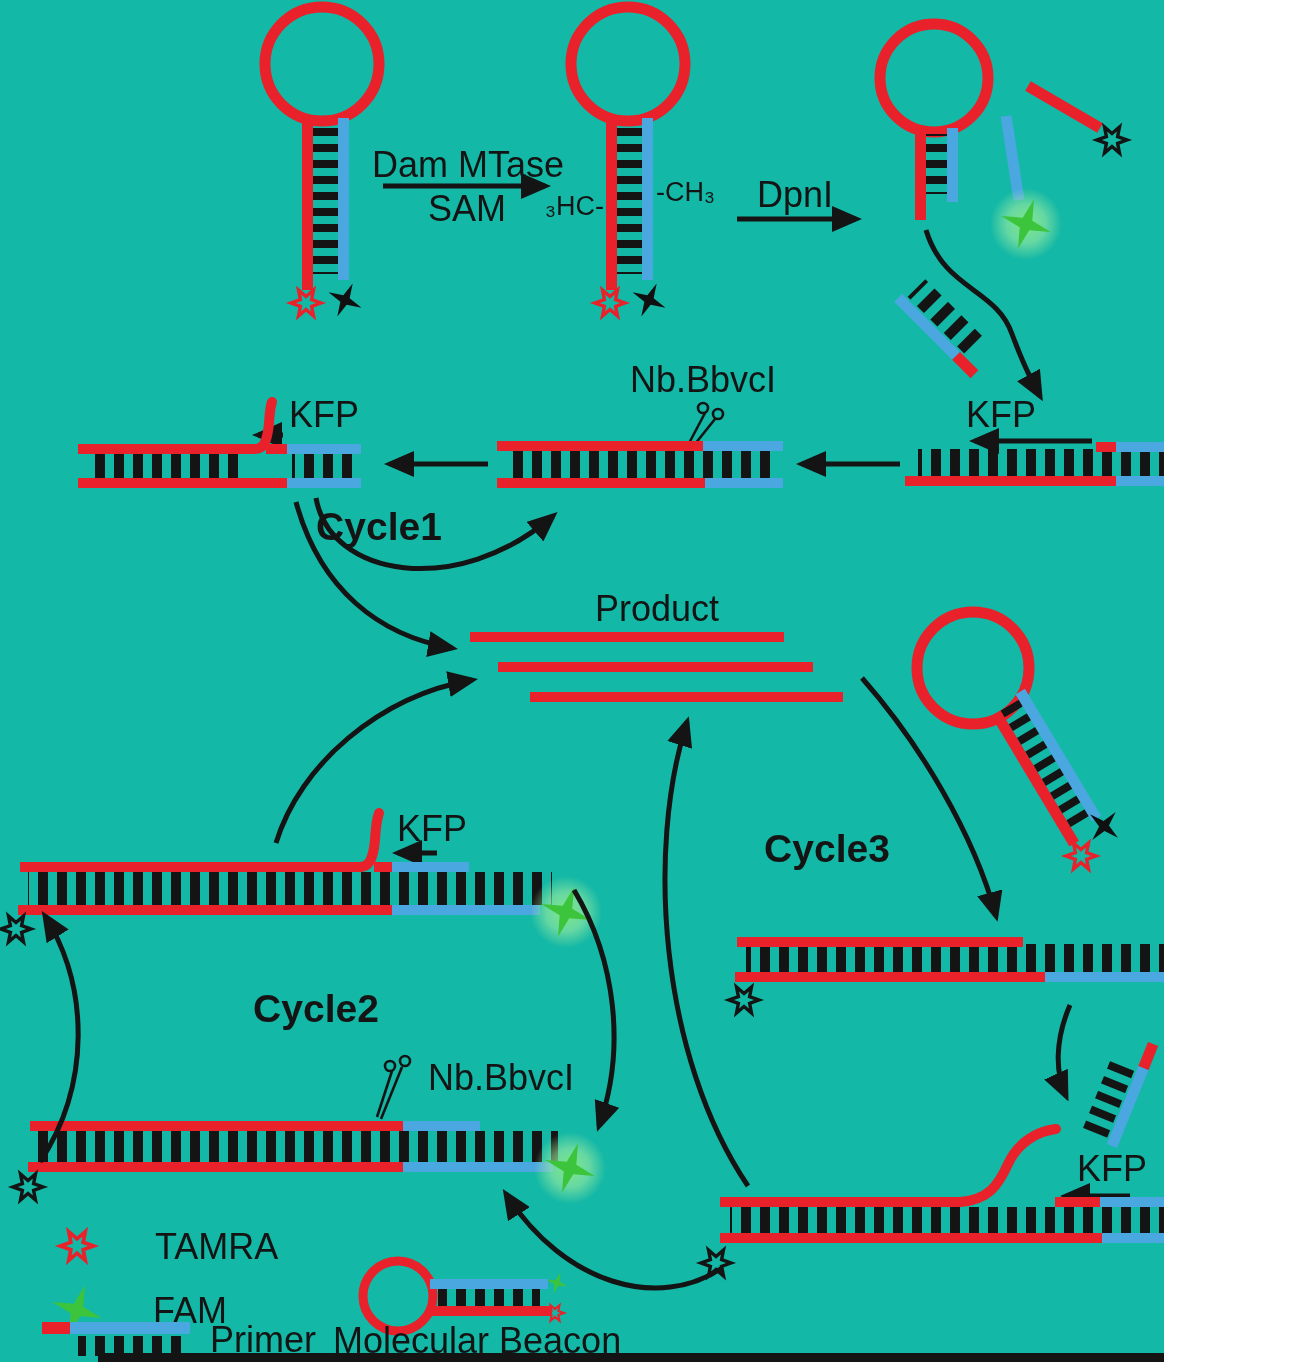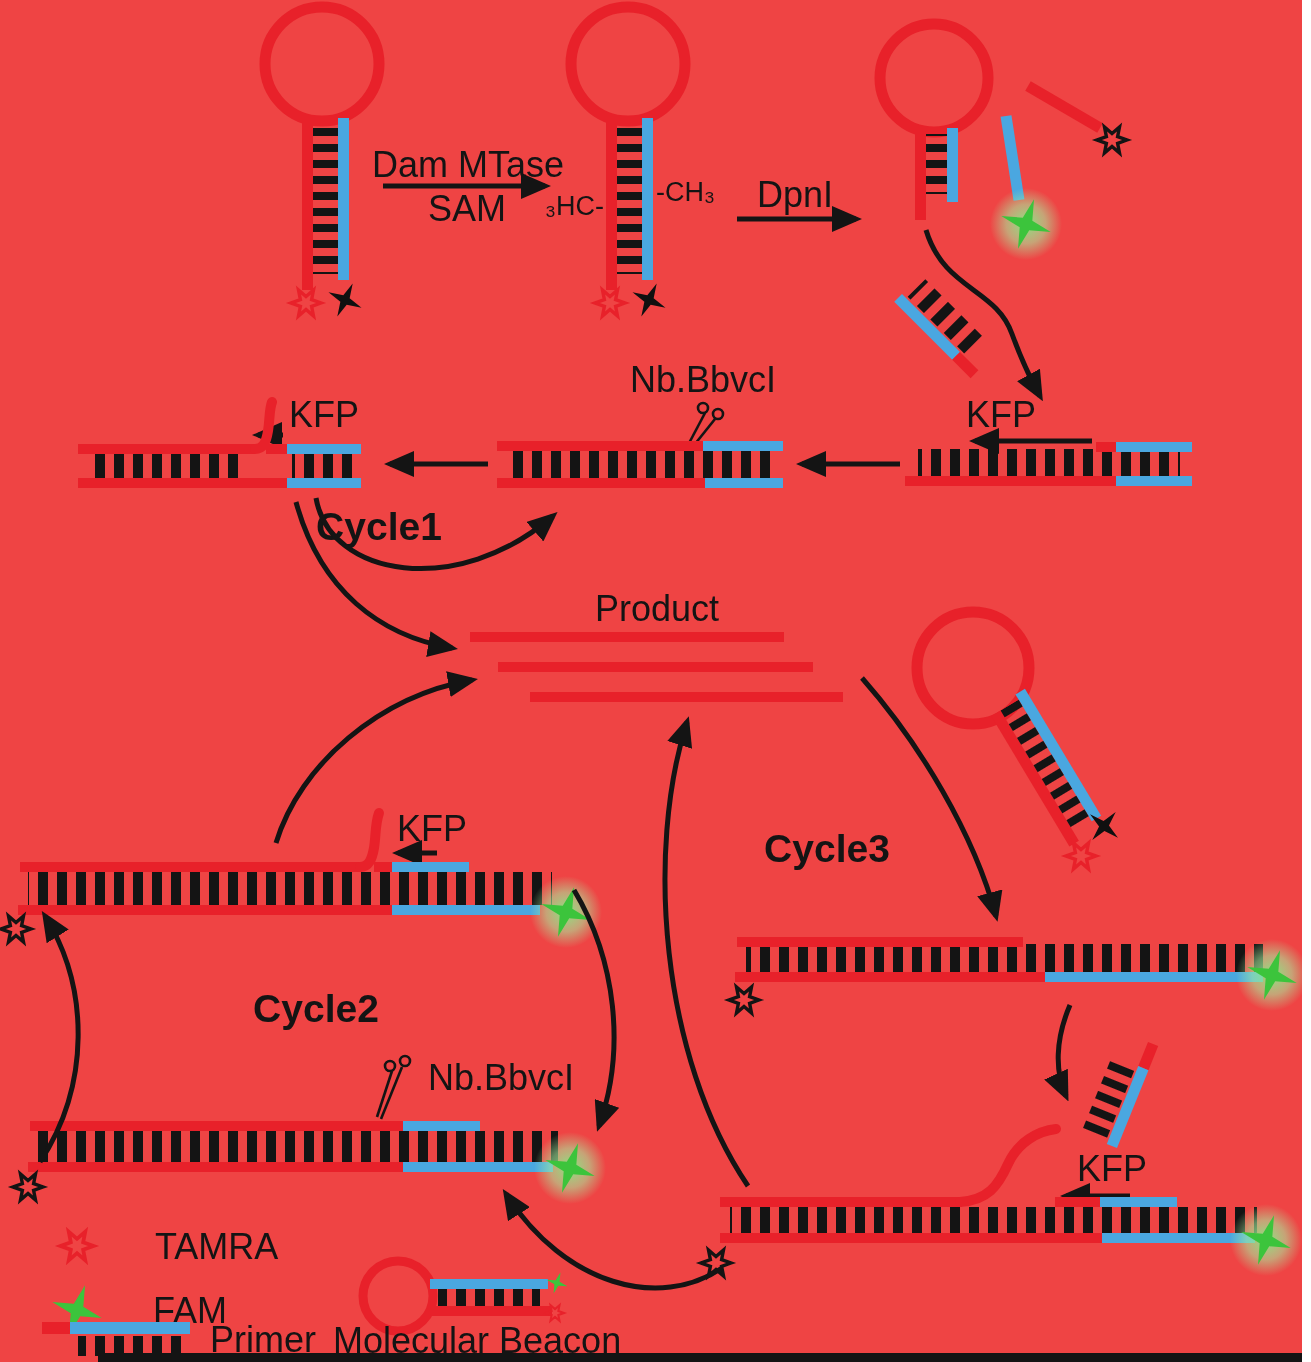--- a/index.html
+++ b/index.html
@@ -1,17 +1,17 @@
 <!DOCTYPE html>
 <html><head>
 <meta charset="utf-8">
 <style>
   html,body{margin:0;padding:0;}
   body{font-family:"Liberation Sans", sans-serif;}
-  .fig{position:relative;width:1302px;height:1362px;background:#ef4444;overflow:hidden;}
+  .fig{position:relative;width:1164px;height:1362px;background:#14b8a6;overflow:hidden;}
   svg{display:block;}
   text{font-family:"Liberation Sans", sans-serif;fill:#141414;}
   .lbl{font-size:36px;}
   .lbl-sm{font-size:27px;}
   .lbl-b{font-size:39px;font-weight:bold;}
   .arrow{stroke:#141414;stroke-width:5;fill:none;}
   .strand-r{fill:#e8212a;}
   .strand-b{fill:#4aa7e0;}
   .hookline{stroke:#e8212a;stroke-width:10;fill:none;stroke-linecap:round;}
   .loop{stroke:#e8212a;stroke-width:11;fill:none;}

